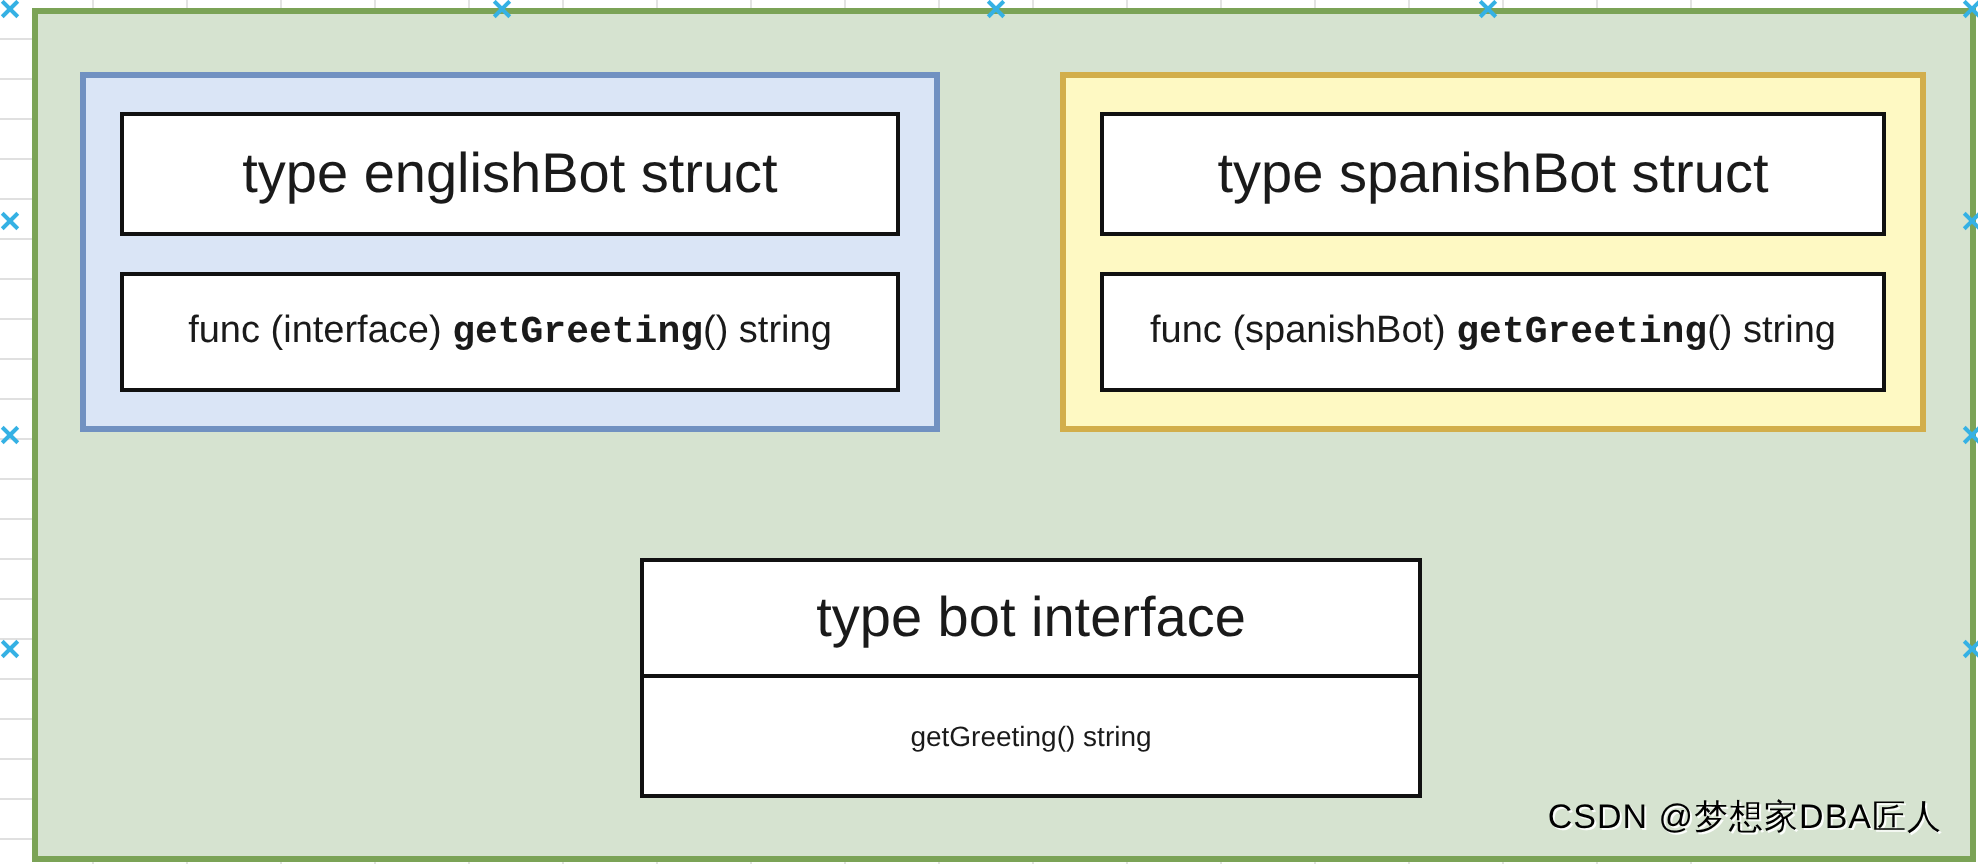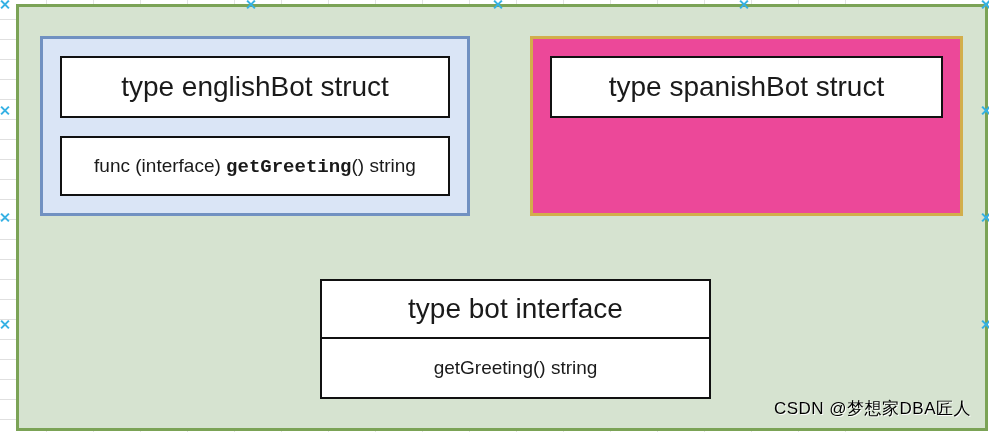--- a/index.html
+++ b/index.html
@@ -37,21 +37,21 @@
   
   .struct {
     position: absolute;
     top: 29px;              
     height: 180px;
     box-sizing: border-box;
     border: 3px solid;
     padding: 17px;
   }
   .struct-english { left: 21px;  width: 430px; background: #dae5f6; border-color: #7191c1; }
-  .struct-spanish { left: 511px; width: 433px; background: #ec4899; border-color: #d2ae4b; }
+  .struct-spanish { left: 511px; width: 433px; background: #fef9c3; border-color: #d2ae4b; }
 
   .cell {
     box-sizing: border-box;
     background: #ffffff;
     border: 2px solid #111111;
     display: flex;
     align-items: center;
     justify-content: center;
     color: #1a1a1a;
   }
@@ -75,21 +75,21 @@
   }
   .iface-title {
     flex: 0 0 56px;
     border-bottom: 2px solid #111111;
     display: flex; align-items: center; justify-content: center;
     font-size: 28px;
   }
   .iface-method {
     flex: 1 1 auto;
     display: flex; align-items: center; justify-content: center;
-    font-size: 19px;
+    font-size: 14px;
     text-align: center;
   }
 
   
   .handle {
     position: absolute;
     width: 9px; height: 9px;
     margin-left: -4px; margin-top: -4px;
   }
   .handle::before, .handle::after {
@@ -127,20 +127,23 @@
       </div>
       <div class="cell method">
         <span><span>func (interface) </span><b>getGreeting</b><span>() string</span></span>
       </div>
     </div>
 
     <div class="struct struct-spanish">
       <div class="cell title">
         <span>type spanishBot struct</span>
       </div>
+      <div class="cell method">
+        <span><span>func (spanishBot) </span><b>getGreeting</b><span>() string</span></span>
+      </div>
     </div>
 
     <div class="iface">
       <div class="iface-title">
         <span>type bot interface</span>
       </div>
       <div class="iface-method">
         <span>getGreeting() string</span>
       </div>
     </div>

